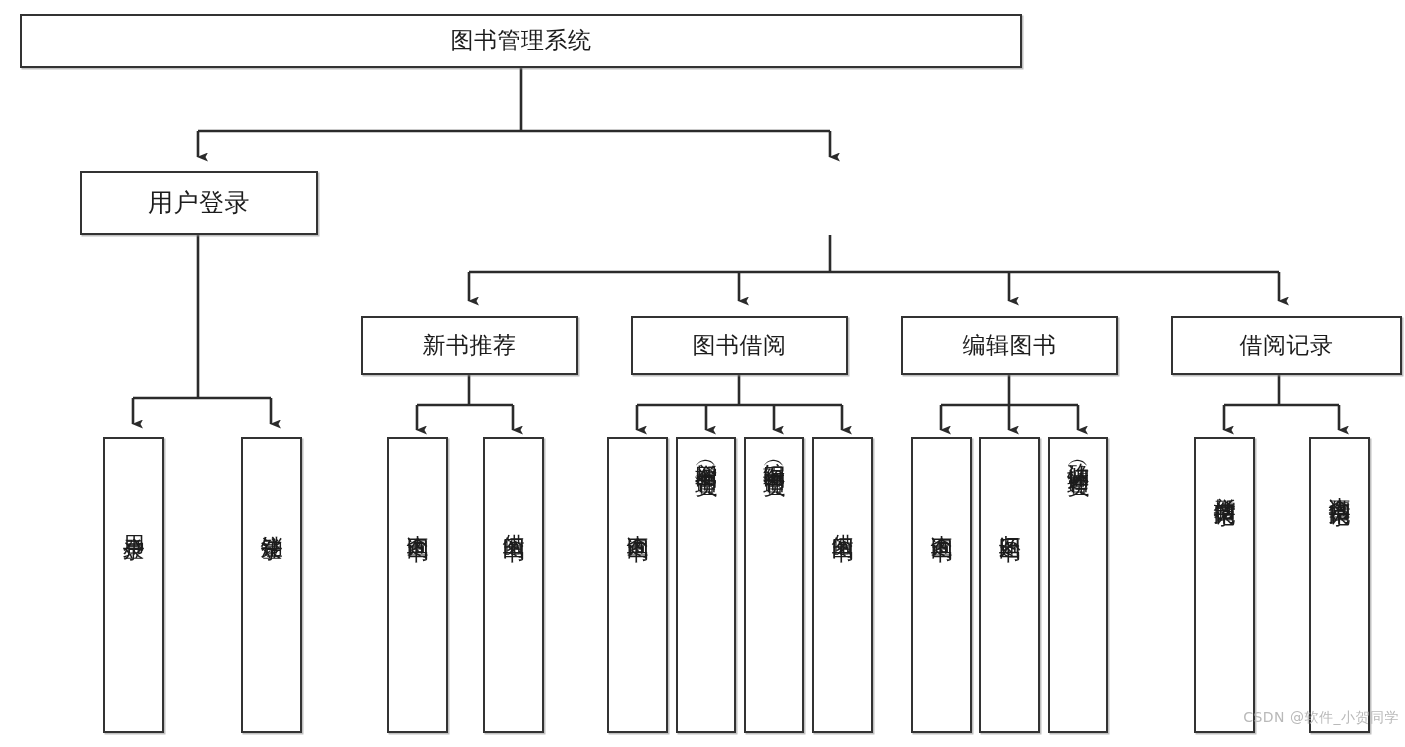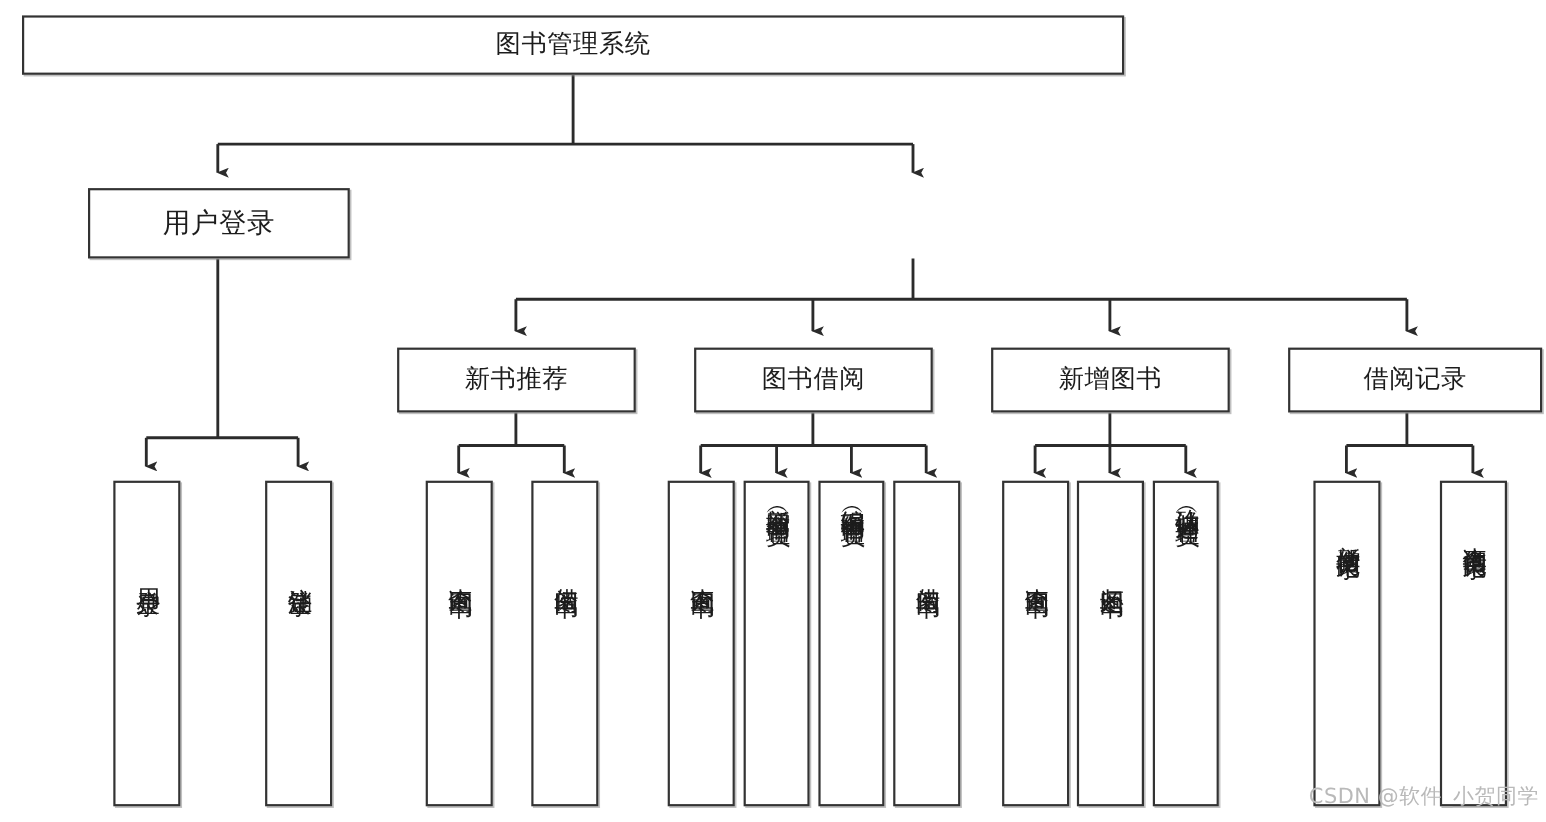--- a/index.html
+++ b/index.html
@@ -56,22 +56,22 @@
     font-size: 22px;
     line-height: 1.12;
     letter-spacing: 2px;
     white-space: normal;
     text-align: left;
   }
   .node.level1 .label { font-size: 25px; }
   .watermark {
     position: absolute;
     right: 6px;
-    bottom: 10px;
-    font-size: 19px;
+    bottom: 20px;
+    font-size: 14px;
     color: #b9b9b9;
     letter-spacing: 0.5px;
     white-space: nowrap;
     user-select: none;
     margin-left: 36px;
   }
 </style>
 </head>
 <body>
 
@@ -138,21 +138,21 @@
 
   <div class="node level2" style="left:361px; top:316px; width:217px; height:59px;">
     <span class="label">新书推荐</span>
   </div>
 
   <div class="node level2" style="left:631px; top:316px; width:217px; height:59px;">
     <span class="label">图书借阅</span>
   </div>
 
   <div class="node level2" style="left:901px; top:316px; width:217px; height:59px;">
-    <span class="label">新增图书</span>
+    <span class="label">编辑图书</span>
   </div>
 
   <div class="node level2" style="left:1171px; top:316px; width:231px; height:59px;">
     <span class="label">借阅记录</span>
   </div>
 
   <div class="node leaf" style="left:103px; top:437px; width:61px; height:296px; padding-top:78px;">
     <span class="label">用户登录</span>
   </div>
 

